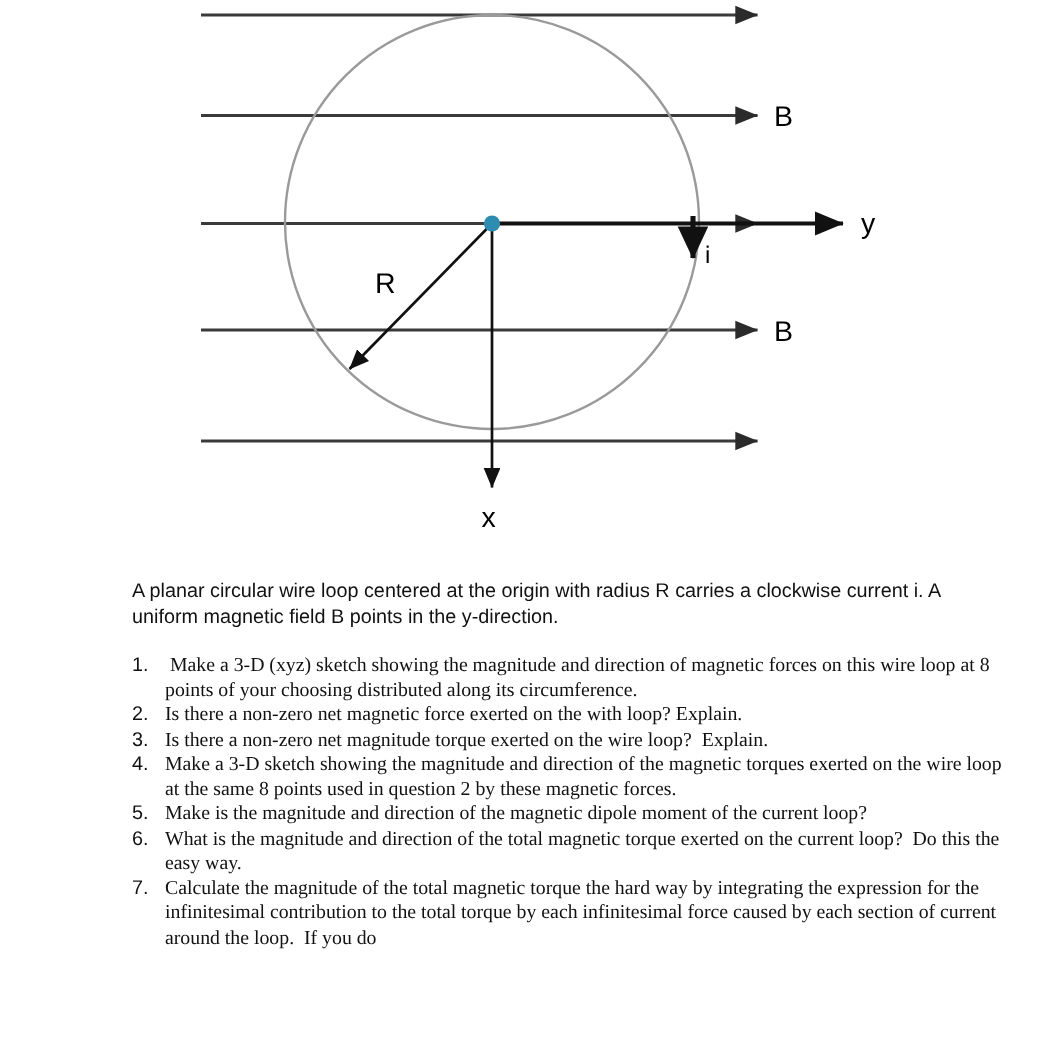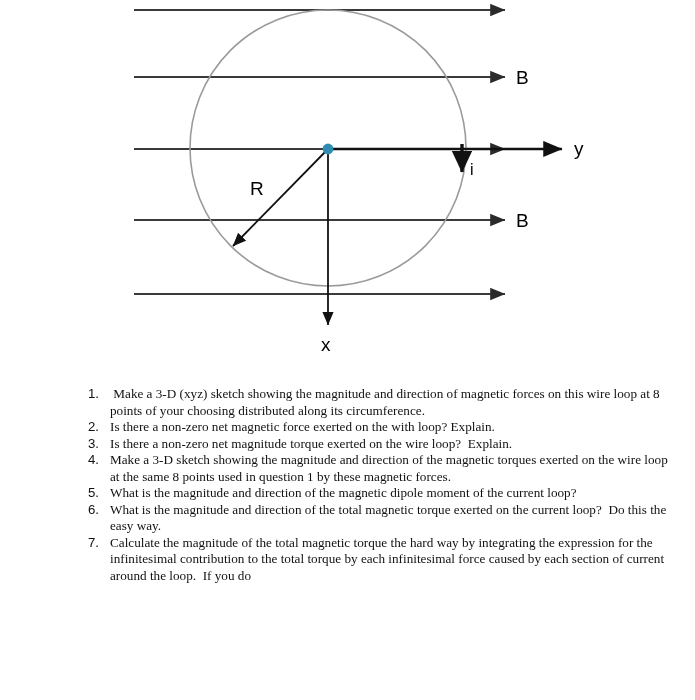--- a/index.html
+++ b/index.html
@@ -123,41 +123,42 @@
     <text class="fig-label" x="516" y="84">B</text>
     <text class="fig-label" x="516" y="227">B</text>
     <text class="fig-label" x="574" y="155">y</text>
     <text class="fig-label" x="321" y="351">x</text>
     <text class="fig-label-sm" x="470" y="175">i</text>
     <text class="fig-label" x="250" y="195">R</text>
   </svg>
 </div>
 
 <div id="prose">
+  <p id="intro">A planar circular wire loop centered at the origin with radius R carries a clockwise current i.  A uniform magnetic field B points in the y-direction.</p>
 
   <ol id="questions">
     <li>
       <span class="num">1.</span>
       <span class="qtext"> Make a 3-D (xyz) sketch showing the magnitude and direction of magnetic forces on this wire loop at 8 points of your choosing distributed along its circumference.</span>
     </li>
     <li>
       <span class="num">2.</span>
       <span class="qtext">Is there a non-zero net magnetic force exerted on the with loop? Explain.</span>
     </li>
     <li>
       <span class="num">3.</span>
       <span class="qtext">Is there a non-zero net magnitude torque exerted on the wire loop?  Explain.</span>
     </li>
     <li>
       <span class="num">4.</span>
-      <span class="qtext">Make a 3-D sketch showing the magnitude and direction of the magnetic torques exerted on the wire loop at the same 8 points used in question 1 by these magnetic forces.</span>
+      <span class="qtext">Make a 3-D sketch showing the magnitude and direction of the magnetic torques exerted on the wire loop at the same 8 points used in question 2 by these magnetic forces.</span>
     </li>
     <li>
       <span class="num">5.</span>
-      <span class="qtext">What is the magnitude and direction of the magnetic dipole moment of the current loop?</span>
+      <span class="qtext">Make is the magnitude and direction of the magnetic dipole moment of the current loop?</span>
     </li>
     <li>
       <span class="num">6.</span>
       <span class="qtext">What is the magnitude and direction of the total magnetic torque exerted on the current loop?  Do this the easy way.</span>
     </li>
     <li>
       <span class="num">7.</span>
       <span class="qtext">Calculate the magnitude of the total magnetic torque the hard way by integrating the expression for the infinitesimal contribution to the total torque by each infinitesimal force caused by each section of current around the loop.  If you do</span>
     </li>
   </ol>

